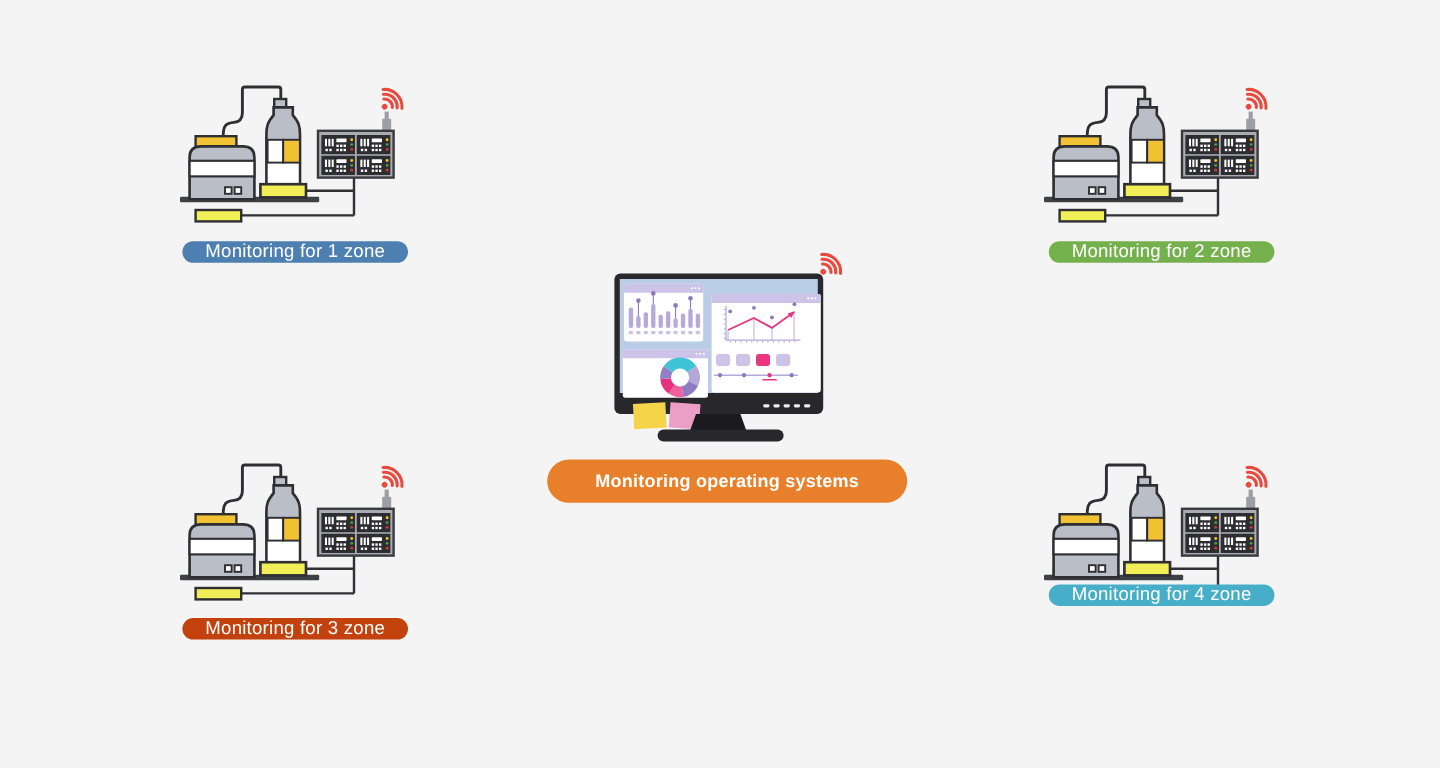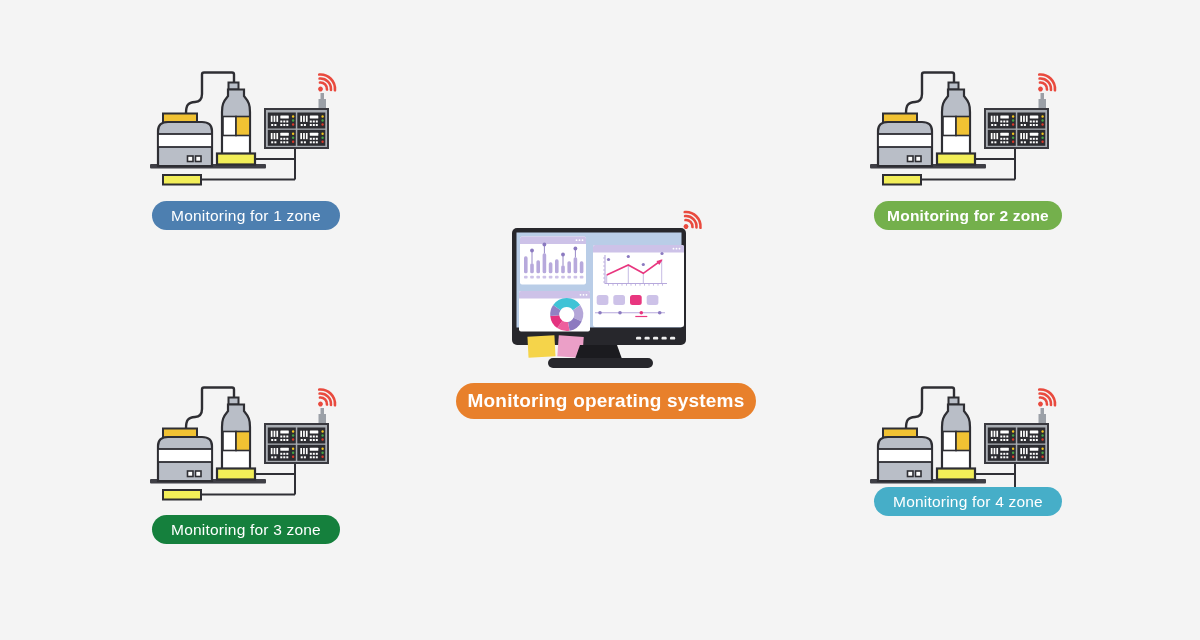--- a/index.html
+++ b/index.html
@@ -6,22 +6,22 @@
   body{
     width:1200px;height:640px;position:relative;overflow:hidden;
     background:#f4f4f4;
     font-family:"Liberation Sans", sans-serif;
   }
   .abs{position:absolute;}
   .pill{
     position:absolute;display:flex;align-items:center;justify-content:center;
     color:#ffffff;border-radius:20px;white-space:nowrap;
   }
-  .pill.zone{width:188px;height:29px;font-size:15.5px;font-weight:400;letter-spacing:.2px;}
-  .pill.center{width:300px;height:36px;font-size:19px;font-weight:700;letter-spacing:.2px;border-radius:19px;}
+  .pill.zone{width:188px;height:18px;font-size:15.5px;font-weight:400;letter-spacing:.2px;}
+  .pill.center{width:300px;height:36px;font-size:15px;font-weight:700;letter-spacing:.2px;border-radius:19px;}
   svg{display:block;}
 </style>
 </head>
 <body>
 
 <svg width="0" height="0" style="position:absolute" aria-hidden="true">
   <defs>
 
     <g id="sym-wifi">
       <g transform="rotate(45)" fill="none" stroke="#e94a3e" stroke-width="2.6" stroke-linecap="round">
@@ -109,22 +109,22 @@
       <use href="#sym-equipment"></use>
     </svg>
 </div>
 <div class="abs" style="left:870px;top:375px">
   <svg width="200" height="132" viewBox="0 0 200 132">
       <use href="#sym-equipment"></use>
     </svg>
 </div>
 
 <div class="pill zone" style="left: 152px; top: 201px; background: rgb(77, 127, 176);">Monitoring for 1 zone</div>
-<div class="pill zone" style="left: 874px; top: 201px; background: rgb(116, 176, 76); font-weight: bold;">Monitoring for 2 zone</div>
-<div class="pill zone" style="left: 152px; top: 515px; background: #15803d;">Monitoring for 3 zone</div>
+<div class="pill zone" style="left: 874px; top: 201px; background: rgb(116, 176, 76);">Monitoring for 2 zone</div>
+<div class="pill zone" style="left: 152px; top: 515px; background: #c2410c;">Monitoring for 3 zone</div>
 <div class="pill zone" style="left: 874px; top: 487px; background: rgb(70, 174, 200);">Monitoring for 4 zone</div>
 
 <div class="abs" style="left:505px;top:196px">
   <svg width="230" height="180" viewBox="0 0 230 180">
 
     <rect x="7" y="32" width="174" height="117" rx="5" fill="#27272c"></rect>
     <rect x="11.5" y="36.5" width="165" height="95" fill="#b9cde7"></rect>
 
     <g fill="#ffffff" opacity="0.92">
       <rect x="131" y="140.8" width="5.2" height="2.8" rx="1.2"></rect>

